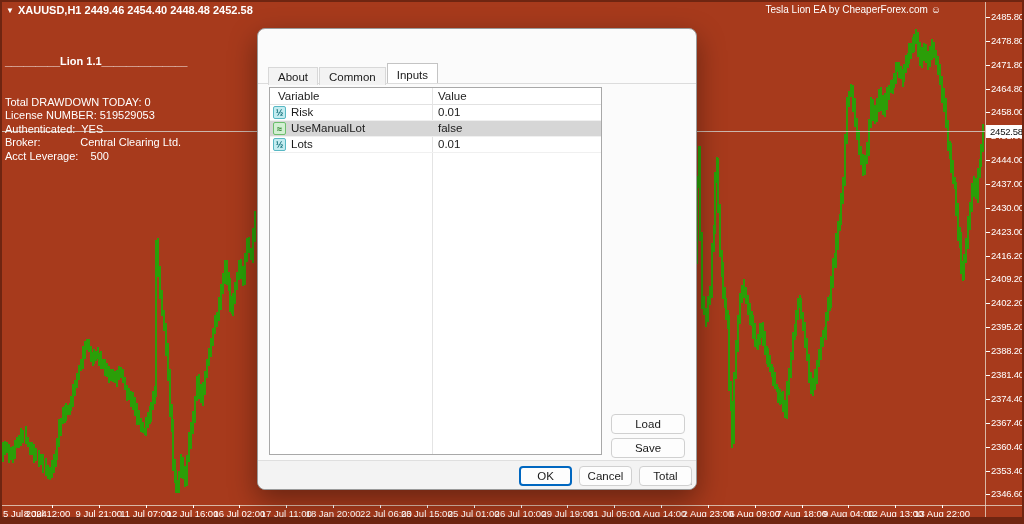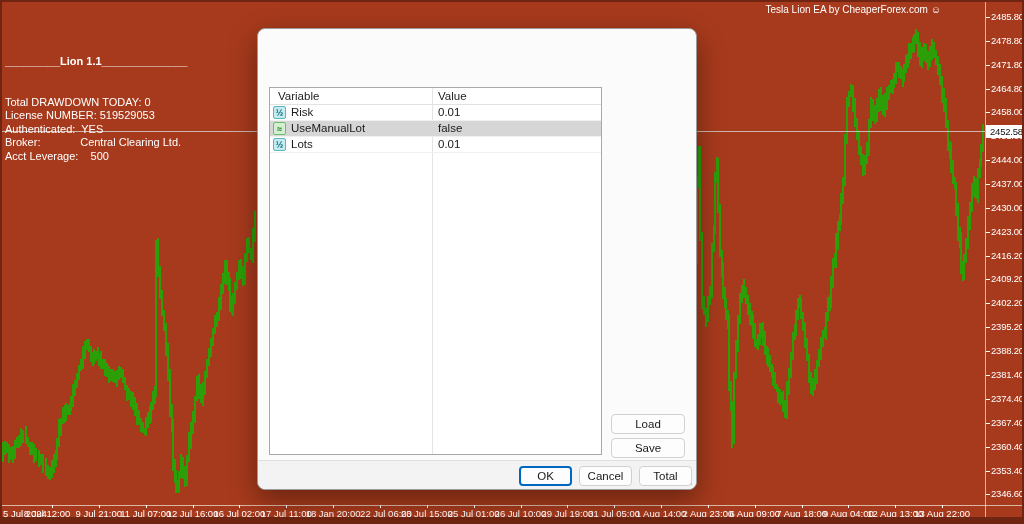--- a/index.html
+++ b/index.html
@@ -364,20 +364,21 @@
         <div class="bar" style="left: 969px; top: 202.3px; height: 27.9px;"></div>
         <div class="bar" style="left: 971px; top: 183.1px; height: 28.8px;"></div>
         <div class="bar" style="left: 973px; top: 175.9px; height: 20.8px;"></div>
         <div class="bar" style="left: 975px; top: 178px; height: 21.2px;"></div>
         <div class="bar" style="left: 977px; top: 167.9px; height: 34.7px;"></div>
         <div class="bar" style="left: 979px; top: 159.3px; height: 18.6px;"></div>
         <div class="bar" style="left: 980px; top: 144.2px; height: 22.7px;"></div>
         <div class="bar" style="left: 982px; top: 124.2px; height: 27.7px;"></div>
       </div>
     <div id="price-line" style="top: 131px;"></div>
+    <div id="symbol-line"><span id="collapse">▼</span><span>XAUUSD,H1 2449.46 2454.40 2448.48 2452.58</span></div>
     <div id="ea-panel">
       <div class="hdr">_________Lion 1.1______________</div>
       <div id="ea-lines"><div>Total DRAWDOWN TODAY: 0</div><div>License NUMBER: 519529053</div><div>Authenticated:  YES</div><div>Broker:             Central Clearing Ltd.</div><div>Acct Leverage:    500</div></div>
     </div>
     <div id="tr-label"><span>Tesla Lion EA by CheaperForex.com</span><span class="smiley">☺</span></div>
   </div>
 
   <div id="vsep"></div>
   <div id="hsep"></div>
   <div id="price-axis">
@@ -468,20 +469,21 @@
       <div class="tlabel" style="left: 942.15px;">13 Aug 22:00</div>
       <div class="ttick" style="left: 942.15px;"></div>
     </div>
 
   <div class="frame" style="left:0;top:0;width:1024px;height:2px;"></div>
   <div class="frame" style="left:0;top:0;width:2px;height:524px;"></div>
   <div class="frame" style="left:1022px;top:0;width:2px;height:524px;"></div>
   <div class="frame" style="left:0;top:517px;width:1024px;height:7px;"></div>
 
   <div id="dialog">
+    <div id="tabs"><div class="tabline"></div><span class="tab">About</span><span class="tab">Common</span><span class="tab active">Inputs</span></div>
 
     <div id="var-table">
       <div id="vt-header">
         <span class="c1">Variable</span>
         <span class="c2">Value</span>
       </div>
       <div id="vt-coldiv"></div>
       <div id="vt-rows">
           <div class="vrow" style="top: 17px;">
             <span class="vicon" style="background: rgb(196, 236, 240); border: 1px solid rgb(88, 184, 196); color: rgb(10, 106, 116);">½</span>

